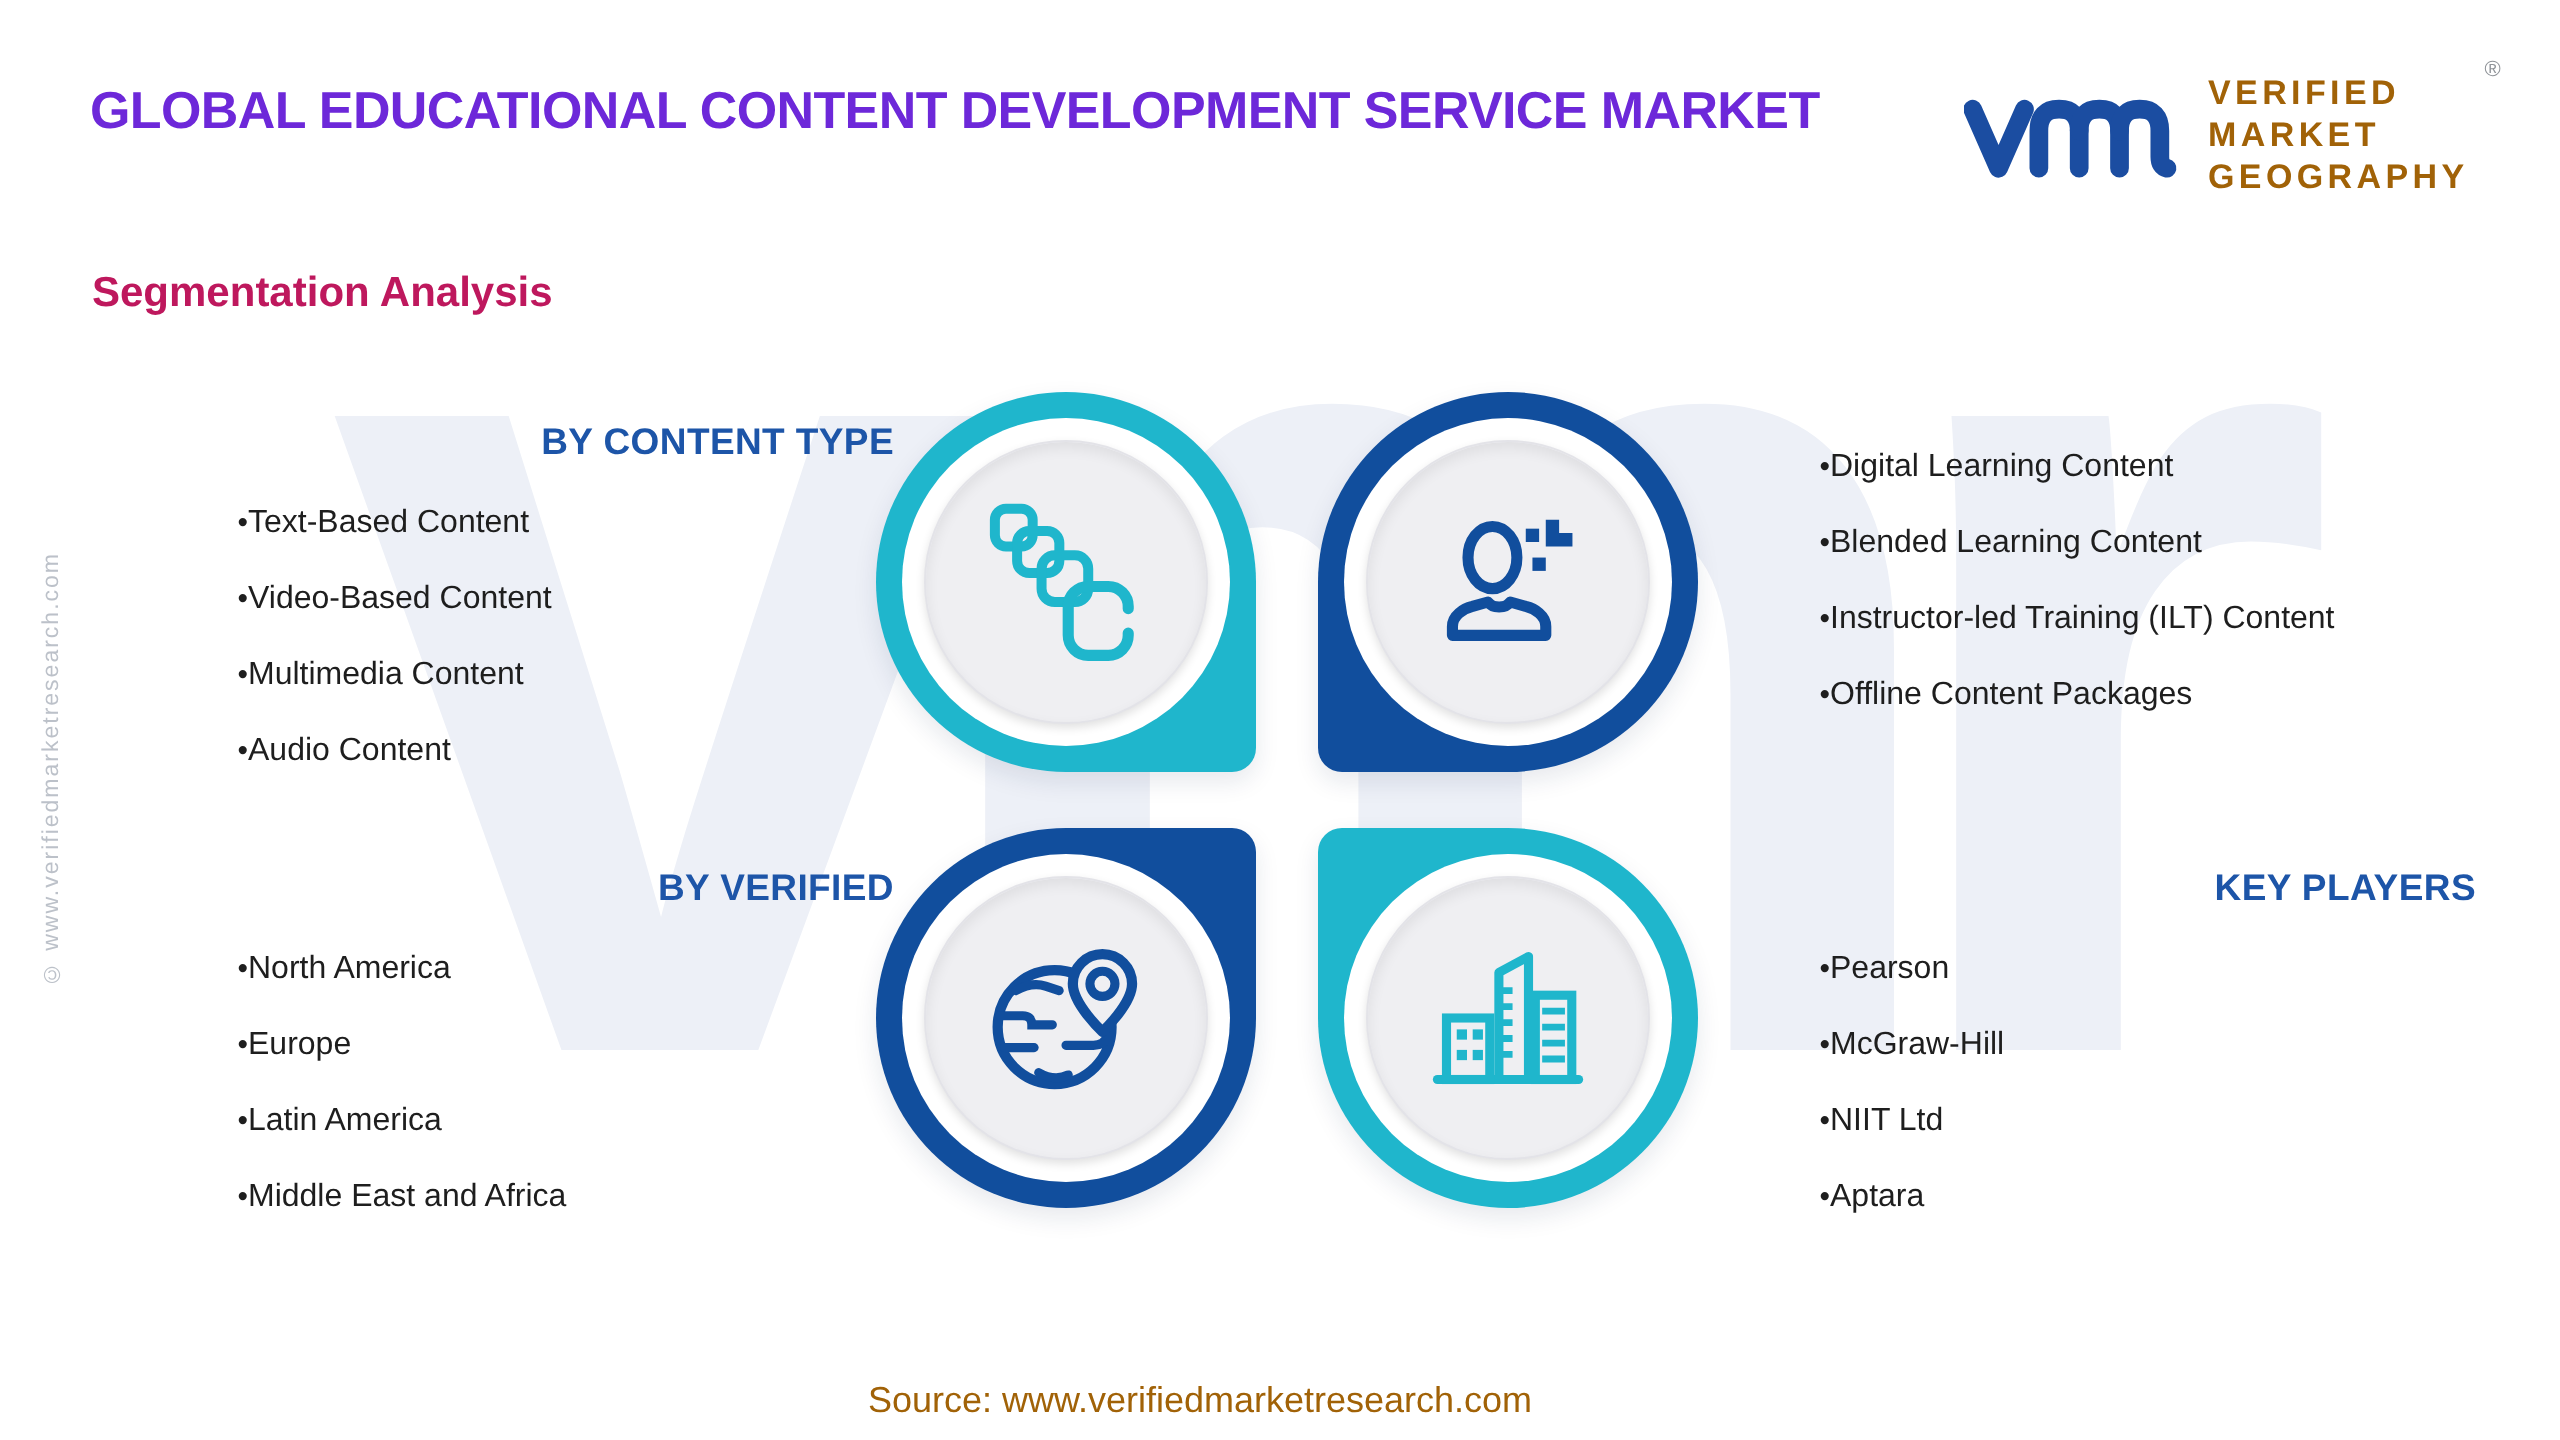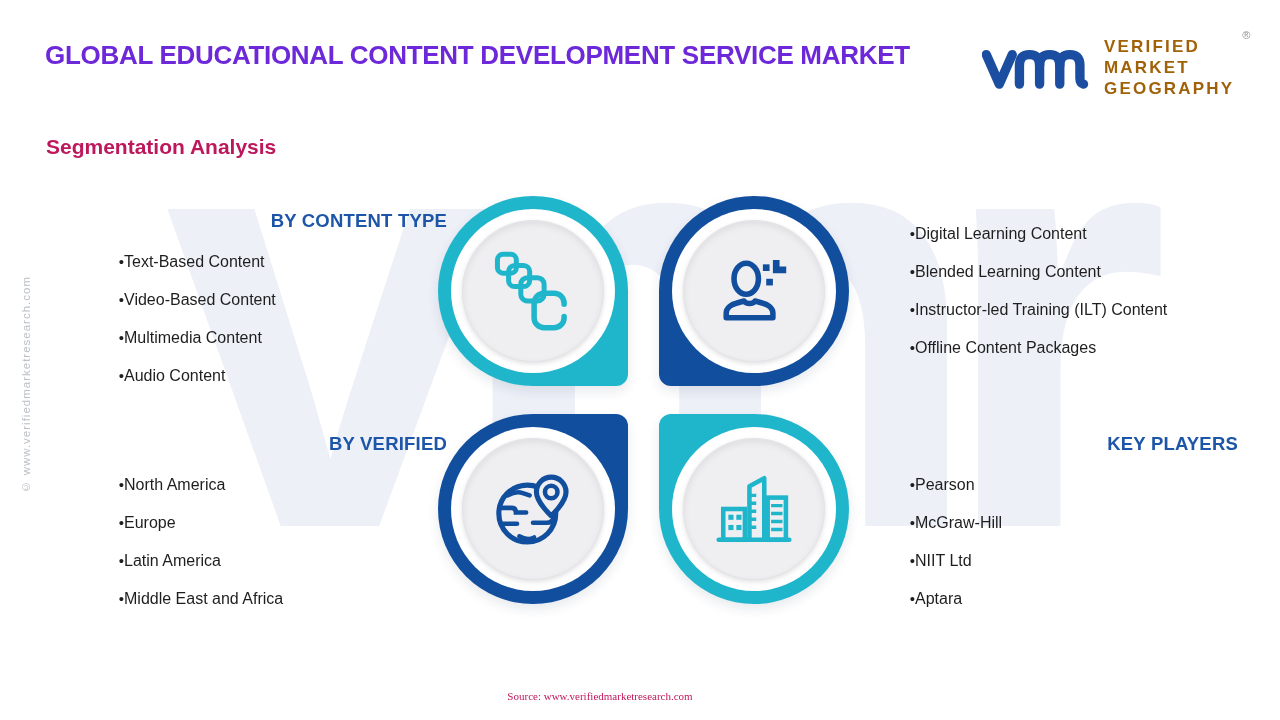--- a/index.html
+++ b/index.html
@@ -73,21 +73,21 @@
   }
   .pod-face{
     width:142px; height:142px; border-radius:50%;
     background:#efeff2; border:1px solid #e3e3e8;
     box-shadow: inset 0 3px 7px rgba(0,0,0,0.07), 0 2px 5px rgba(0,0,0,0.12);
     display:flex; align-items:center; justify-content:center;
   }
   
   .source{
     position:absolute; left:600px; top:690px; transform:translateX(-50%);
-    z-index:2; font-size:11px; color:#be185d;font-family:Liberation Serif, serif;
+    z-index:2; font-size:18px; color:#a16207;
   }
 </style>
 </head>
 <body>
 
 <div class="stage">
 
   <div class="bg-monogram">vmr</div>
   <div class="side-watermark">© www.verifiedmarketresearch.com</div>
 

